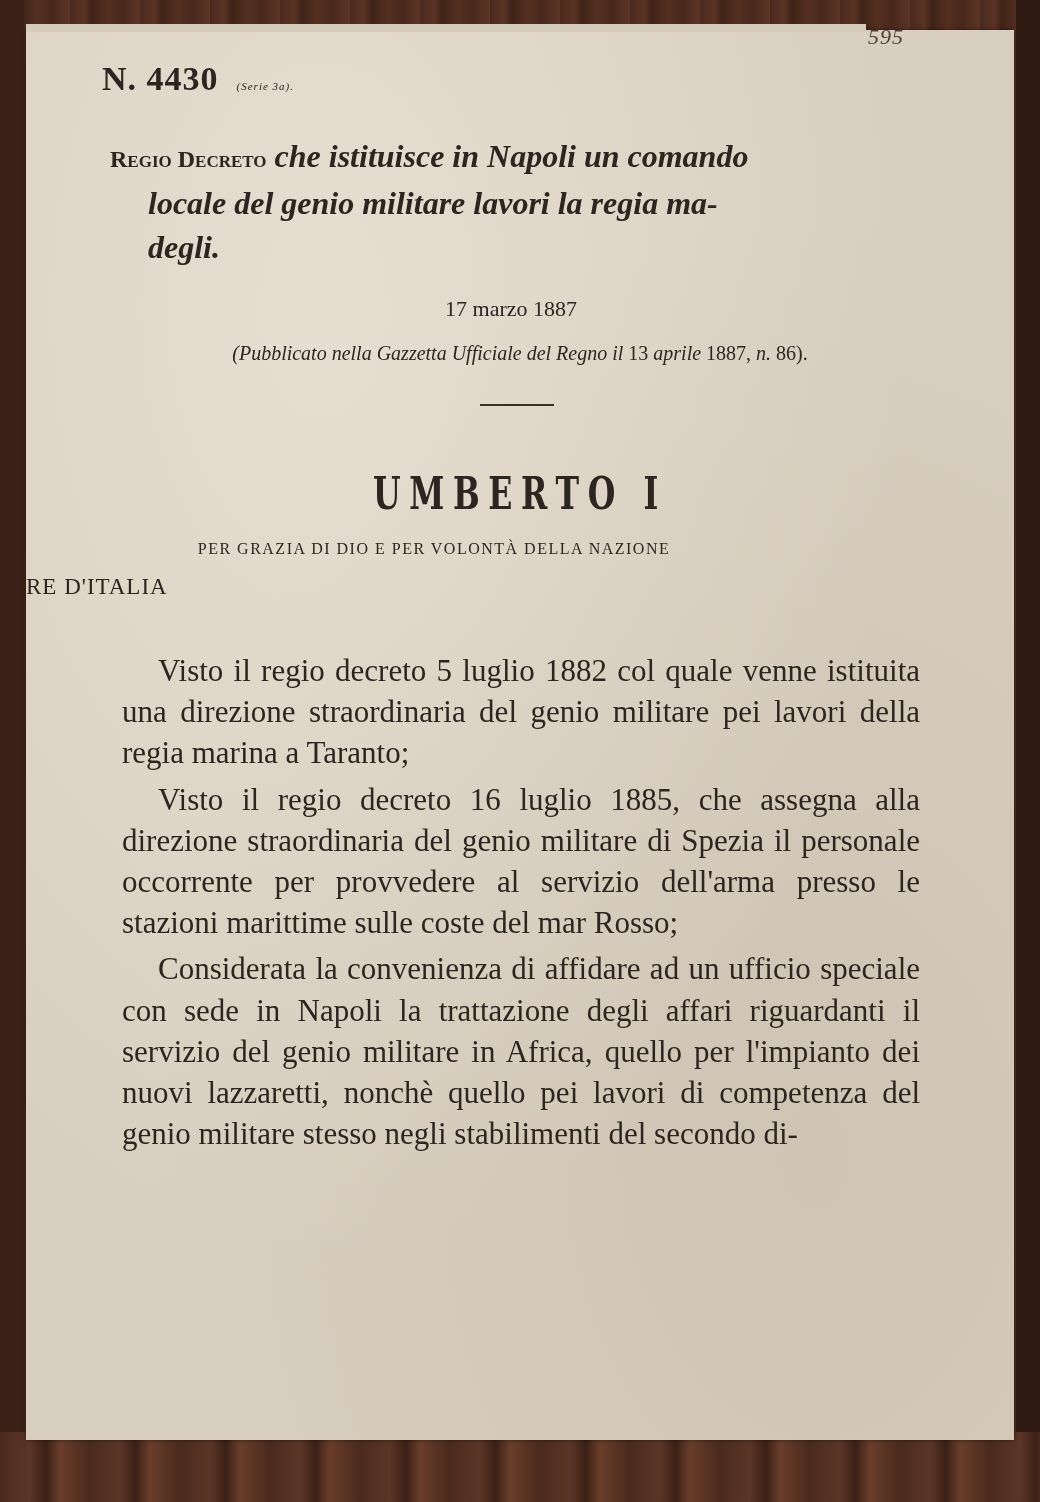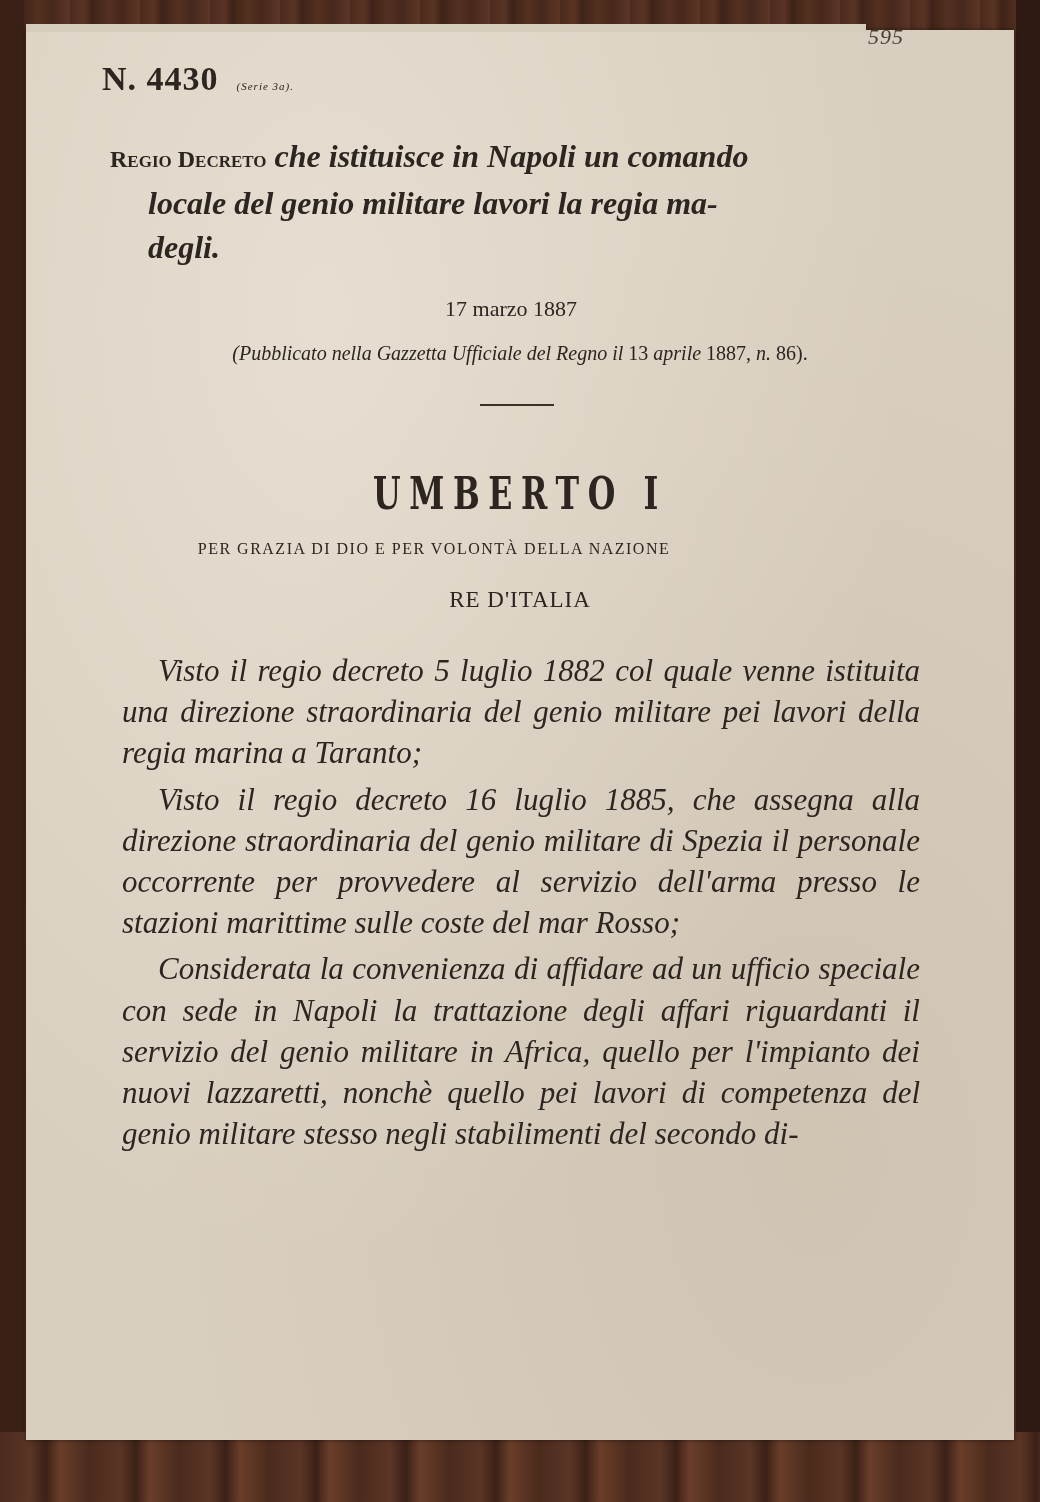--- a/index.html
+++ b/index.html
@@ -28,22 +28,22 @@
   .title-block { position:absolute; left:84px; top:104px; width:810px; font-size:32px; line-height:44px; }
   .title-lead { font-variant: small-caps; font-weight:bold; font-size:24px; }
   .title-italic { font-style:italic; font-weight:bold; }
   .title-cont { padding-left:38px; display:block; font-style:italic; font-weight:bold; }
   .date-line { position:absolute; left:0; width:946px; top:266px; text-align:center; font-size:22px;margin-left:12px; }
   .published-line { position:absolute; left:0; width:988px; top:312px; text-align:center; font-size:20px; font-style:italic; }
   .published-line .upright { font-style:normal; }
   .rule { position:absolute; left:454px; top:374px; width:74px; height:2px; background:#3a302a; }
   .king-name { position:absolute; left:0; width:988px; top:438px; text-align:center; font-size:44px; font-weight:bold; letter-spacing:12px; font-family:"DejaVu Serif", serif; transform: scaleX(0.72); transform-origin:center; }
   .king-grace { position:absolute; left:0; width:816px; top:510px; text-align:center; font-size:16px; letter-spacing:1.5px; }
-  .king-title { position:absolute; left:0; width:988px; top:557px; text-align:center; font-size:23px; letter-spacing:1px; }
-  .body-text { position:absolute; left:96px; top:620px; width:798px; font-size:31px; line-height:41.2px; text-align:justify;font-style:italic; }
+  .king-title { position:absolute; left:0; width:988px; top:544px; font-size:23px; letter-spacing:1px; }
+  .body-text { position:absolute; left:96px; top:620px; width:798px; font-size:31px; line-height:41.2px; text-align:justify; }
   .body-text p { margin:0 0 0 0; text-indent:36px; }
   .body-text p + p { margin-top:5px; }
 </style>
 </head>
 <body>
 
 <div class="wood-seam-left"></div>
 <div class="wood-seam-right"></div>
 <div class="wood-board-bottom"></div>
 

